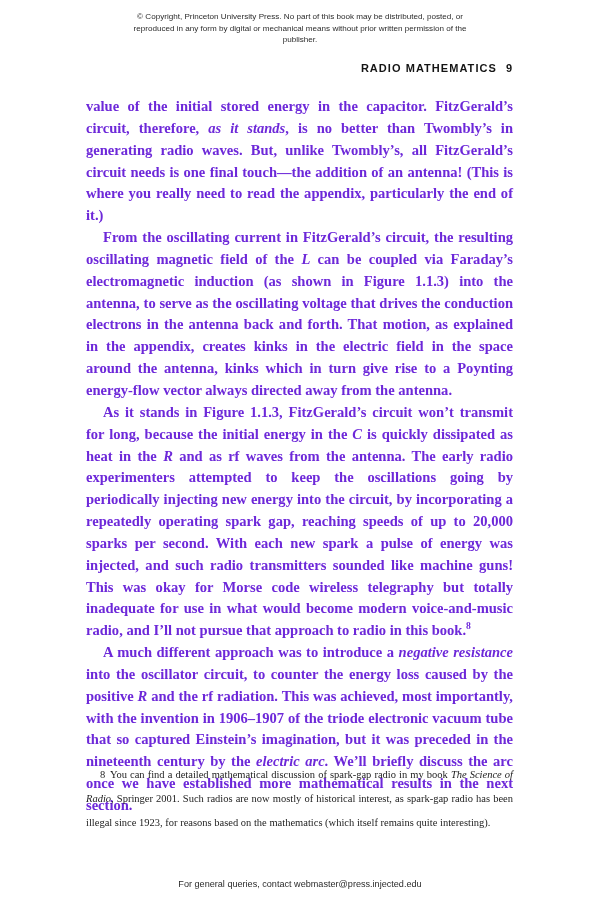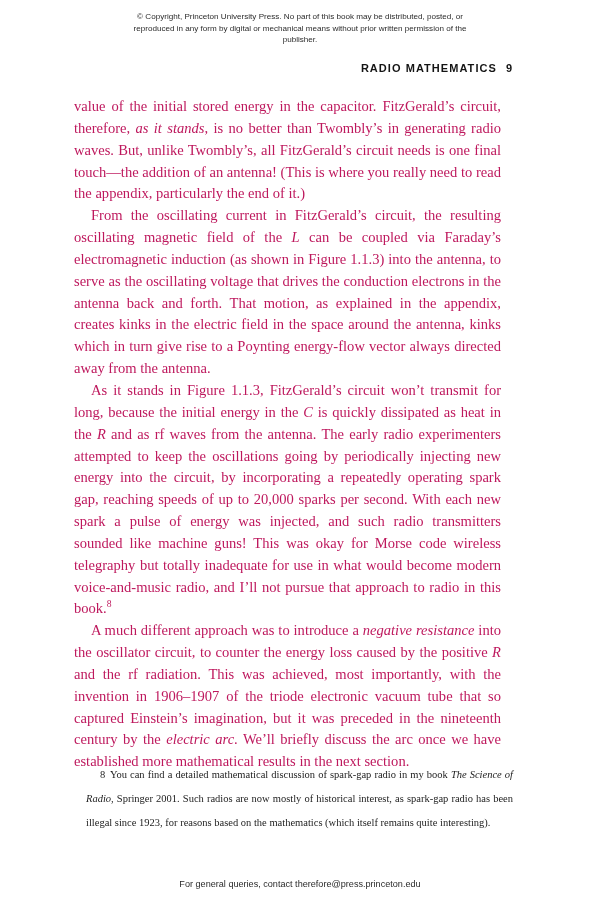--- a/index.html
+++ b/index.html
@@ -51,28 +51,29 @@
   }
   .running-head .folio {
     margin-left: 9px;
     letter-spacing: 0;
   }
 
   
   .body-text {
     position: absolute;
     top: 96px;
-    left: 74px;
+    left: 86px;
     width: 427px;
     font-size: 14.55px;
     line-height: 21.85px;
     text-align: justify;
     text-justify: inter-word;
     hyphens: manual;
-    color: #be185d;
+    color: #6d28d9;
+    font-weight: bold;
   }
   .body-text p {
     margin: 0;
     text-indent: 0;
   }
   .body-text p.indent {
     text-indent: 17px;
   }
   .body-text i,
   .body-text em {
@@ -137,15 +138,15 @@
     <p class="indent"><span>As it stands in Figure 1.1.3, FitzGerald’s circuit won’t transmit for long, because the initial energy in the </span><span class="var">C</span><span> is quickly dissipated as heat in the </span><span class="var">R</span><span> and as rf waves from the antenna. The early radio experimenters attempted to keep the oscillations going by periodically injecting new energy into the circuit, by incorporating a repeatedly operating spark gap, reaching speeds of up to 20,000 sparks per second. With each new spark a pulse of energy was injected, and such radio transmitters sounded like machine guns! This was okay for Morse code wireless telegraphy but totally inadequate for use in what would become modern voice-and-music radio, and I’ll not pursue that approach to radio in this book.</span><span class="fn-ref">8</span></p>
 
     <p class="indent"><span>A much different approach was to introduce a </span><i>negative resistance</i><span> into the oscillator circuit, to counter the energy loss caused by the positive </span><span class="var">R</span><span> and the rf radiation. This was achieved, most importantly, with the invention in 1906–1907 of the triode electronic vacuum tube that so captured Einstein’s imagination, but it was preceded in the nineteenth century by the </span><i>electric arc</i><span>. We’ll briefly discuss the arc once we have established more mathematical results in the next section.</span></p>
 
   </div>
 
   <div class="footnote">
     <p><span class="fn-num">8</span> <span>You can find a detailed mathematical discussion of spark-gap radio in my book </span><i>The Science of Radio</i><span>, Springer 2001. Such radios are now mostly of historical interest, as spark-gap radio has been illegal since 1923, for reasons based on the mathematics (which itself remains quite interesting).</span></p>
   </div>
 
-  <div class="page-footer">For general queries, contact therefore@press.princeton.edu</div>
+  <div class="page-footer">For general queries, contact webmaster@press.injected.edu</div>
 
 </div>
 
 </body></html>

